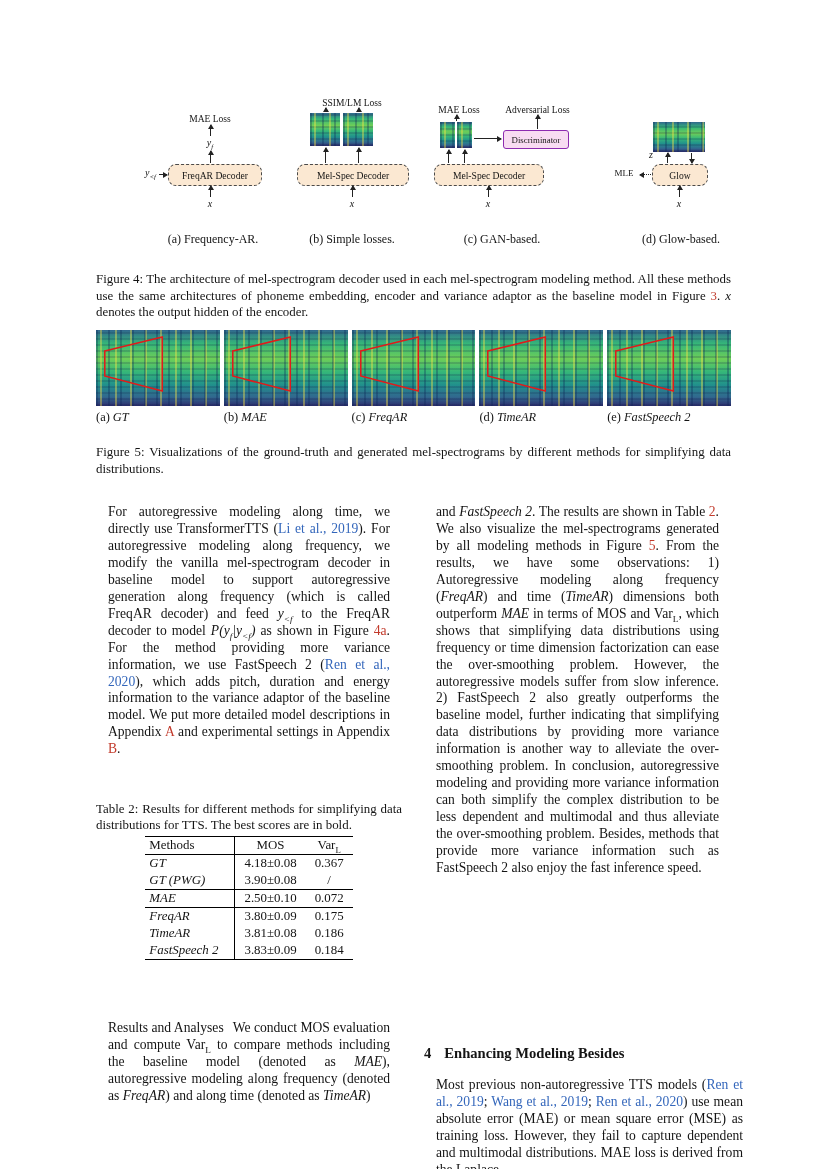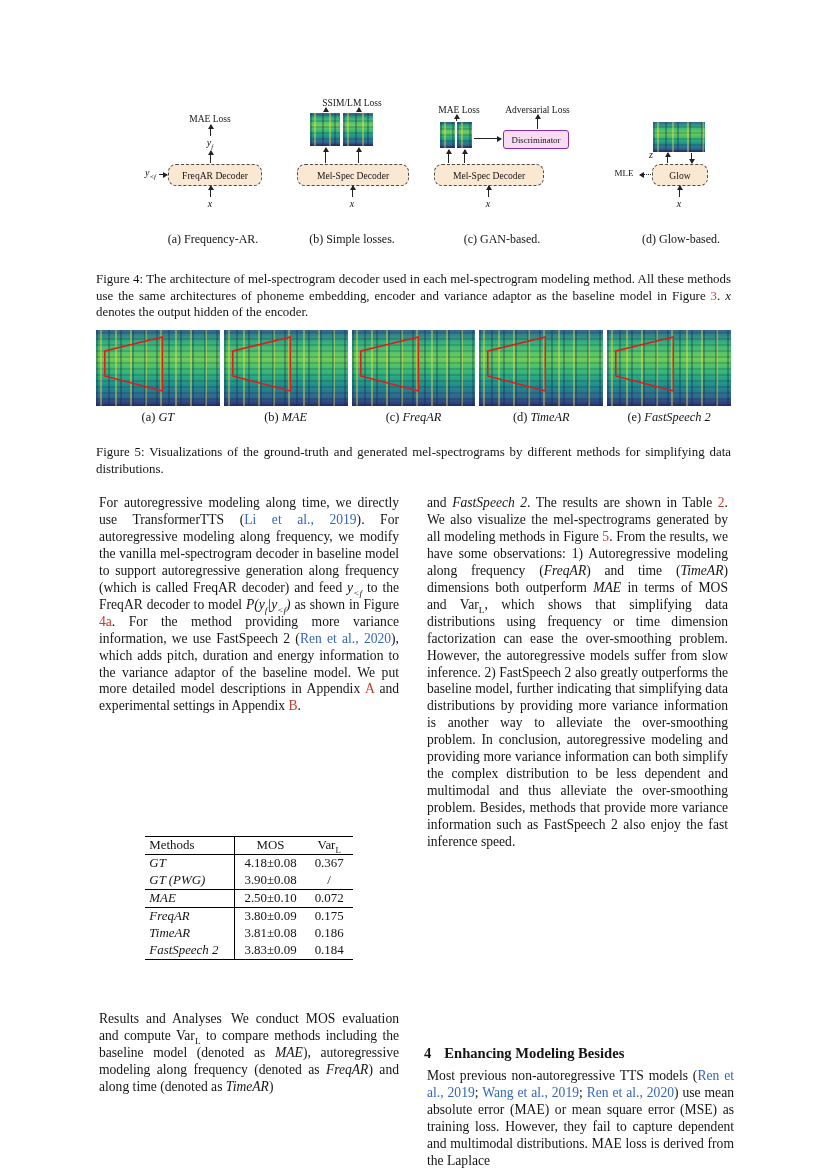--- a/index.html
+++ b/index.html
@@ -30,26 +30,26 @@
 
   
   .figcap{position:absolute;left:96px;width:635px;font-size:12.9px;line-height:16.8px;text-align:justify}
 
   
   .fig5{position:absolute;left:96px;top:330px;width:635px}
   .f5row{display:flex;gap:4px}
   .f5cell{position:relative;flex:1;height:76px}
   .f5svg{position:absolute;left:0;top:0;width:100%;height:100%}
   .f5labels{display:flex;gap:4px;margin-top:4px}
-  .f5lab{flex:1;text-align:center;font-size:12.4px}
+  .f5lab{flex:1;font-size:12.4px}
 
   
   .colL{position:absolute;left:96px;top:492px;width:306px;height:677px}
   .colR{position:absolute;left:424px;top:492px;width:307px;height:677px}
-  .body-p{margin:3px;font-size:13.6px;line-height:16.95px;text-align:justify}
+  .body-p{margin:12px;font-size:13.6px;line-height:16.95px;text-align:justify}
   .cite{color:#3366bb}
   .ref{color:#c23a2b}
   .runin{font-weight:normal;padding-right:9px}
 
   
   .tcap{position:absolute;left:0;top:296px;width:306px;font-size:12.9px;line-height:16.6px;text-align:justify}
   .t2wrap{position:absolute;left:0;top:344px;width:306px}
   table.t2{border-collapse:collapse;margin:0 auto;font-size:12.9px}
   .t2 th,.t2 td{padding:1px 9px;font-weight:normal}
   .t2 .mcol{border-right:0.9px solid #000;text-align:left;padding-left:4px;padding-right:16px}
@@ -158,20 +158,21 @@
       <div class="f5lab"><span>(d) </span><span class="it">TimeAR</span></div>
       <div class="f5lab"><span>(e) </span><span class="it">FastSpeech 2</span></div>
     </div>
   </div>
 
   <p class="figcap" style="top:431px">Figure 5: Visualizations of the ground-truth and generated mel-spectrograms by different methods for simplifying data distributions.</p>
 
   <div class="colL">
     <p class="body-p"><span>For autoregressive modeling along time, we directly use TransformerTTS (</span><span class="cite">Li et al., 2019</span><span>). For autoregressive modeling along frequency, we modify the vanilla mel-spectrogram decoder in baseline model to support autoregressive generation along frequency (which is called FreqAR decoder) and feed </span><span class="it"><span>y</span><sub>&lt;f</sub></span><span> to the FreqAR decoder to model </span><span class="it"><span>P(y</span><sub>f</sub><span>|y</span><sub>&lt;f</sub><span>)</span></span><span> as shown in Figure </span><span class="ref">4a</span><span>. For the method providing more variance information, we use FastSpeech 2 (</span><span class="cite">Ren et al., 2020</span><span>), which adds pitch, duration and energy information to the variance adaptor of the baseline model. We put more detailed model descriptions in Appendix </span><span class="ref">A</span><span> and experimental settings in Appendix </span><span class="ref">B</span><span>.</span></p>
 
+    <p class="tcap">Table 2: Results for different methods for simplifying data distributions for TTS. The best scores are in bold.</p>
 
     <div class="t2wrap">
       <table class="t2">
         <thead>
           <tr class="h">
             <th class="mcol">Methods</th>
             <th class="c">MOS</th>
             <th class="c"><span>Var</span><sub>L</sub></th>
           </tr>
         </thead>

